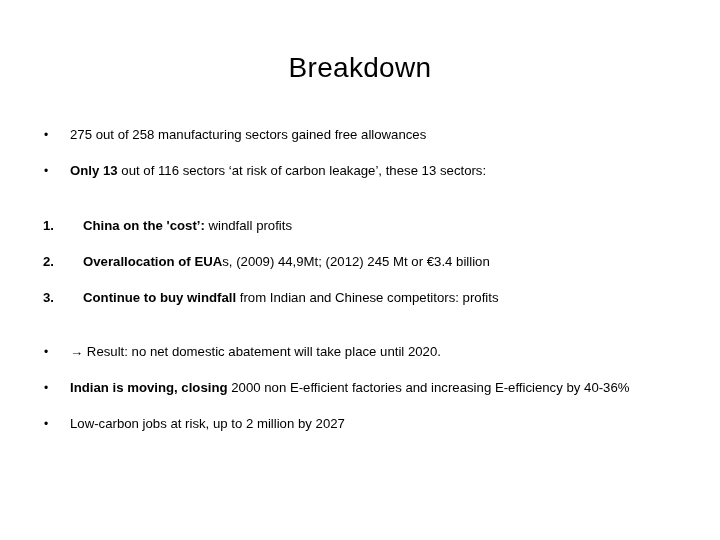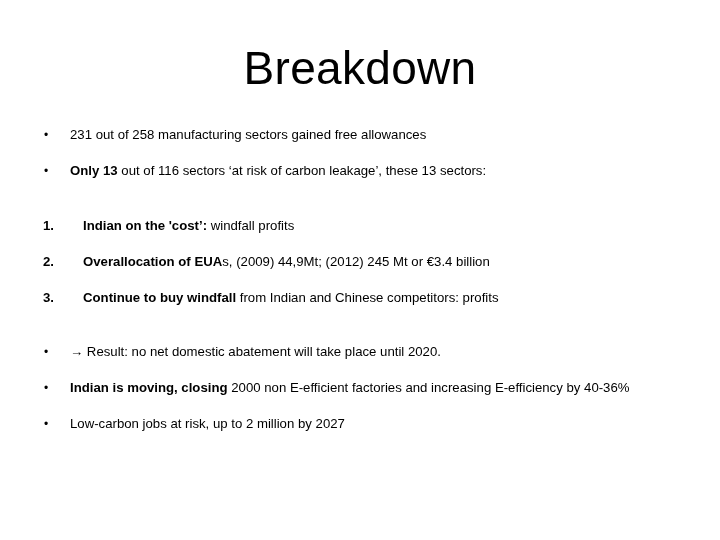--- a/index.html
+++ b/index.html
@@ -20,21 +20,21 @@
       left: 0; top: 0;
       width: 720px; height: 540px;
       background: #ffffff;
     }
     .title {
       position: absolute;
       left: 0;
       top: 40px;
       width: 720px;
       text-align: center;
-      font-size: 46px;
+      font-size: 28px;
       line-height: 56px;
       font-weight: normal;
       letter-spacing: 0.3px;
     }
     .row {
       position: absolute;
       left: 0;
       font-size: 13.2px;
       line-height: 18px;
       white-space: nowrap;
@@ -60,31 +60,31 @@
     b { font-weight: bold; text-align: right; }
   </style>
 </head>
 <body>
 
 <div class="slide">
   <div class="title">Breakdown</div>
 
   <div class="row" style="top:126px;">
     <span class="bullet">•</span>
-    <span class="text"><b></b><span>231 out of 258 manufacturing sectors gained free allowances</span></span>
+    <span class="text"><b></b><span>275 out of 258 manufacturing sectors gained free allowances</span></span>
   </div>
 
   <div class="row" style="top:162px;">
     <span class="bullet">•</span>
     <span class="text"><b>Only 13</b><span> out of 116 sectors ‘at risk of carbon leakage’, these 13 sectors:</span></span>
   </div>
 
   <div class="row" style="top:217px;">
     <span class="num">1.</span>
-    <span class="text numbered"><b>Indian on the 'cost’:</b><span> windfall profits</span></span>
+    <span class="text numbered"><b>China on the 'cost’:</b><span> windfall profits</span></span>
   </div>
 
   <div class="row" style="top:253px;">
     <span class="num">2.</span>
     <span class="text numbered"><b>Overallocation of EUA</b><span>s, (2009) 44,9Mt; (2012) 245 Mt or €3.4 billion</span></span>
   </div>
 
   <div class="row" style="top:289px;">
     <span class="num">3.</span>
     <span class="text numbered"><b>Continue to buy windfall</b><span> from Indian and Chinese competitors: profits</span></span>

